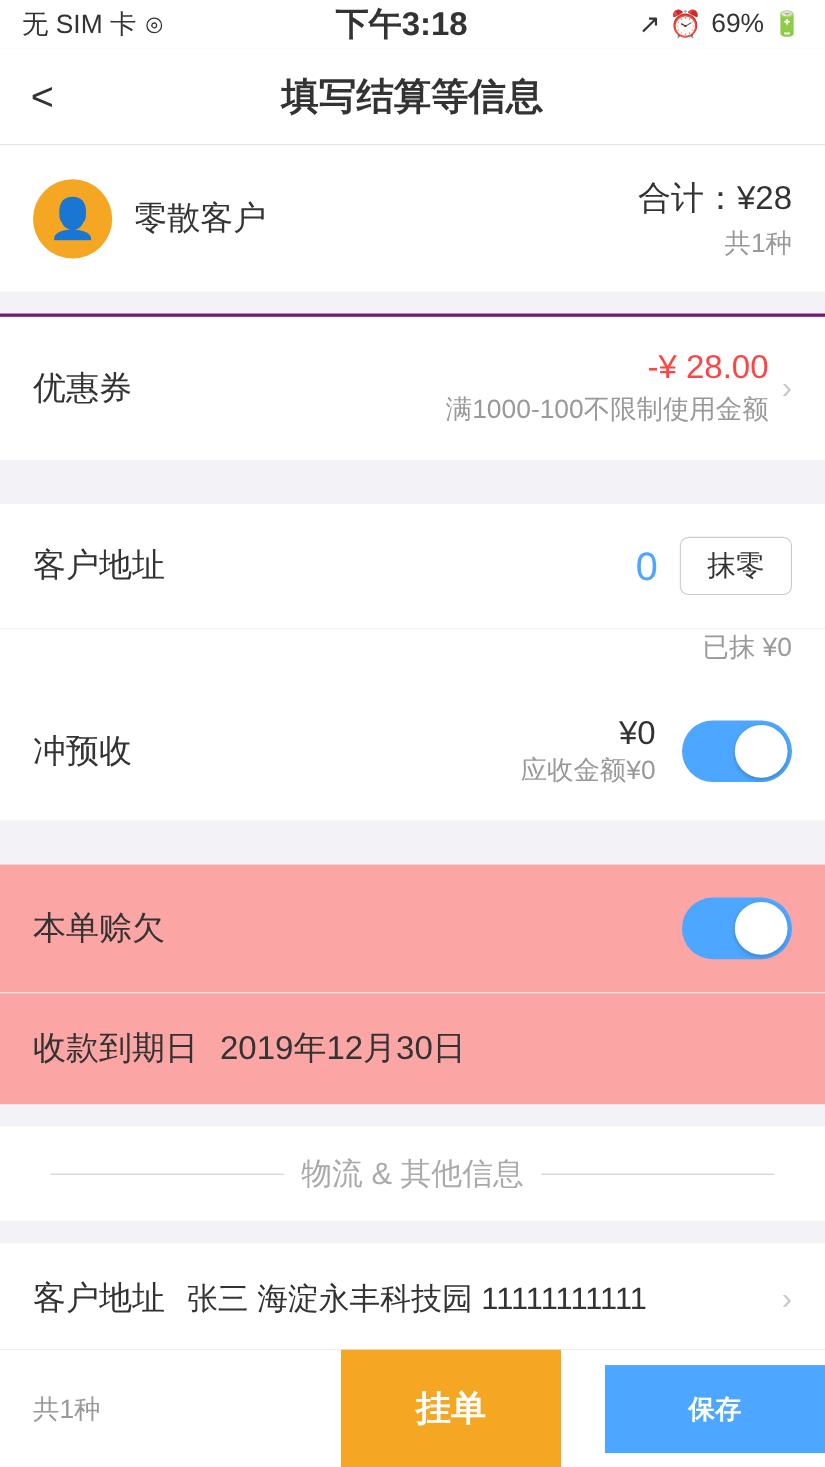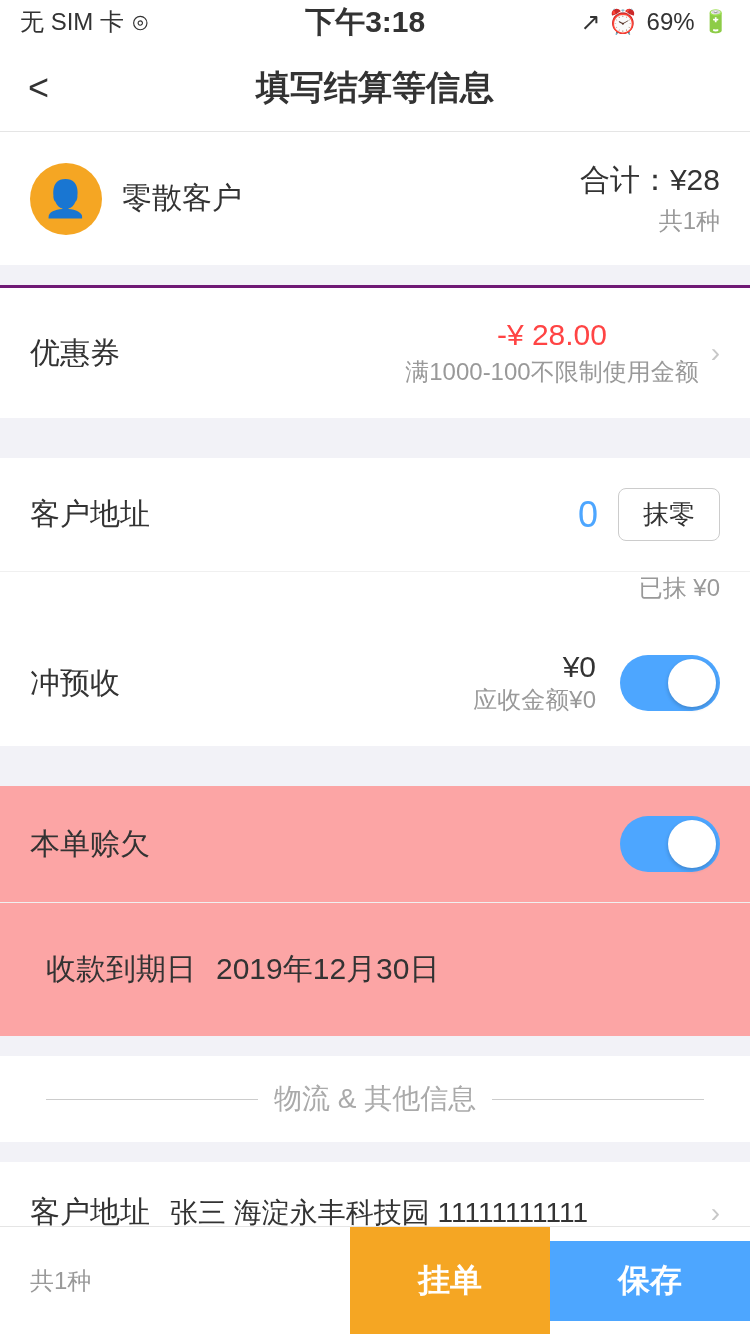--- a/index.html
+++ b/index.html
@@ -109,21 +109,21 @@
       display: flex;
       align-items: center;
       justify-content: space-between;
       border-top: 3px solid #701a75;
     }
     .row-label {
       font-size: 30px;
       color: #333;
     }
     .row-right {
-      text-align: center;
+      text-align: right;
     }
     .row-value {
       font-size: 30px;
       color: #ff4444;
       font-weight: 500;
     }
     .row-sub {
       font-size: 24px;
       color: #999;
       margin-top: 4px;
@@ -244,21 +244,21 @@
       align-items: center;
       justify-content: space-between;
     }
     .debt-label {
       font-size: 30px;
       color: #333;
     }
 
     
     .duedate-row {
-      padding: 46px;
+      padding: 30px;
       border-top: 1px solid #f0f0f0;
       display: flex;
       align-items: center;
       gap: 20px;
     }
     .duedate-label {
       font-size: 30px;
       color: #333;
     }
     .duedate-value {
@@ -350,24 +350,25 @@
       cursor: pointer;
       font-family: Liberation Mono, monospace;
     }
     .bottom-btn-save {
       width: 200px;
       height: 80px;
       background: #4da6ff;
       display: flex;
       align-items: center;
       justify-content: center;
-      font-size: 32px;
+      font-size: 24px;
       font-weight: 600;
       color: #fff;
       cursor: pointer;
+      margin-left: 40px;
     }
 
     
     .bottom-spacer {
       height: 120px;
     }
   </style>
 </head>
 <body>
 

